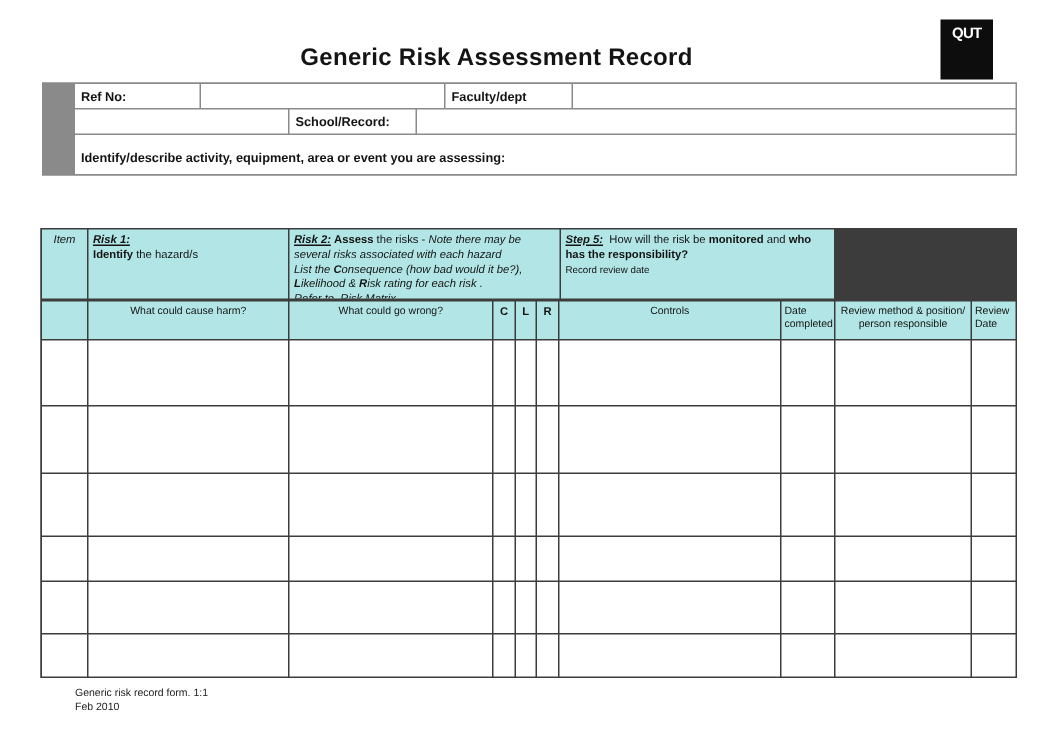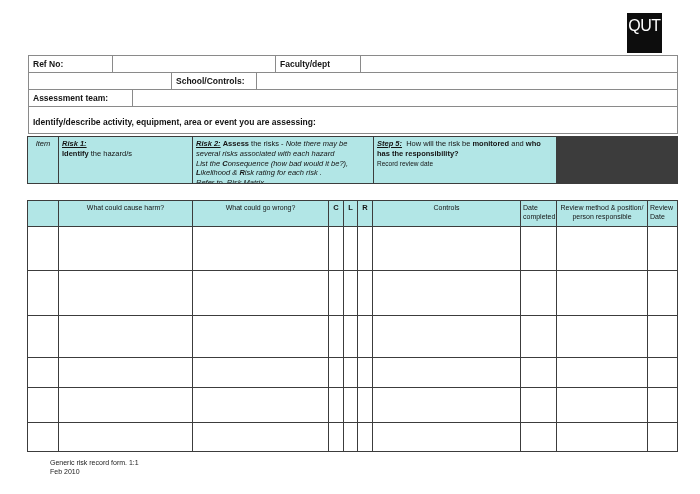--- a/index.html
+++ b/index.html
@@ -8,40 +8,40 @@
     font-family:"Liberation Sans",sans-serif;color:#141414;
   }
   
   .title{
     position:absolute;top:30px;left:0;width:662px;text-align:center;
     font-size:16px;font-weight:bold;letter-spacing:.2px;
   }
   .logo{
     position:absolute;left:627px;top:13px;width:35px;height:40px;
     background:var(--logo-bg,#0d0d0d);color:#fff;box-sizing:border-box;
-    text-align:center;padding-top:4px;font-weight:normal;font-size:16px;letter-spacing:-.5px;
+    text-align:center;padding-top:4px;font-weight:bold;font-size:10px;letter-spacing:-.5px;
   }
   
   .form{
     position:absolute;left:28px;top:55px;width:650px;box-sizing:border-box;
     display:flex;flex-direction:column;gap:1px;
     background:var(--form-border,#8a8a8a);border:1px solid var(--form-border,#8a8a8a);
   }
-  .frow{display:flex;gap:1px;}
+  .frow{display:flex;gap:1px;margin-left:21px;}
   .fcell{
     background:#fff;box-sizing:border-box;display:flex;align-items:center;
     padding:0 4px;font-size:8.5px;
   }
   .flabel{font-weight:bold;}
   .r1{height:16px}.r2{height:16px}.r3{height:16px}
   .r4{height:26px}
   .r4 .fcell{align-items:center;padding-top:3px;}
   
   .step-row{
-    position:absolute;left:27px;top:136px;width:651px;height:48px;box-sizing:border-box;
+    position:absolute;left:27px;top:152px;width:651px;height:48px;box-sizing:border-box;
     display:grid;grid-template-columns:30px 133px 180px 182px 120px;gap:1px;
     background:var(--tbl-border,#3c3c3c);border:1px solid var(--tbl-border,#3c3c3c);
   }
   .scell{
     background:var(--teal,#b2e6e6);box-sizing:border-box;overflow:hidden;
     padding:2px 3px;font-size:7.5px;line-height:1.3;white-space:pre-wrap;
   }
   .item-head{font-style:italic;text-align:center;font-size:7.5px;}
   .b{font-weight:bold;}
   .i{font-style:italic;}
@@ -63,38 +63,35 @@
   
   .footer{
     position:absolute;left:50px;top:458px;font-size:7px;line-height:1.3;color:#222;
   }
 </style>
 </head>
 <body>
 
 <div class="page">
 
+  <div class="title">Generic Risk Assessment Record</div>
   <div class="logo">
     <span>QUT</span>
   </div>
 
   <div class="form">
     <div class="frow r1">
       <div class="fcell flabel" style="width:83px">Ref No:</div>
       <div class="fcell" style="width:162px"></div>
       <div class="fcell flabel" style="width:84px">Faculty/dept</div>
       <div class="fcell" style="flex:1"></div>
     </div>
     <div class="frow r2">
       <div class="fcell" style="width:142px"></div>
-      <div class="fcell flabel" style="width:84px">School/Controls:</div>
-      <div class="fcell" style="flex:1"></div>
-    </div>
-    <div class="frow r3">
-      <div class="fcell flabel" style="width:103px">Assessment team:</div>
+      <div class="fcell flabel" style="width:84px">School/Record:</div>
       <div class="fcell" style="flex:1"></div>
     </div>
     <div class="frow r4">
       <div class="fcell flabel" style="flex:1">
         <span>Identify/describe activity, equipment, area or event you are assessing:</span>
       </div>
     </div>
   </div>
 
   <div class="step-row">

